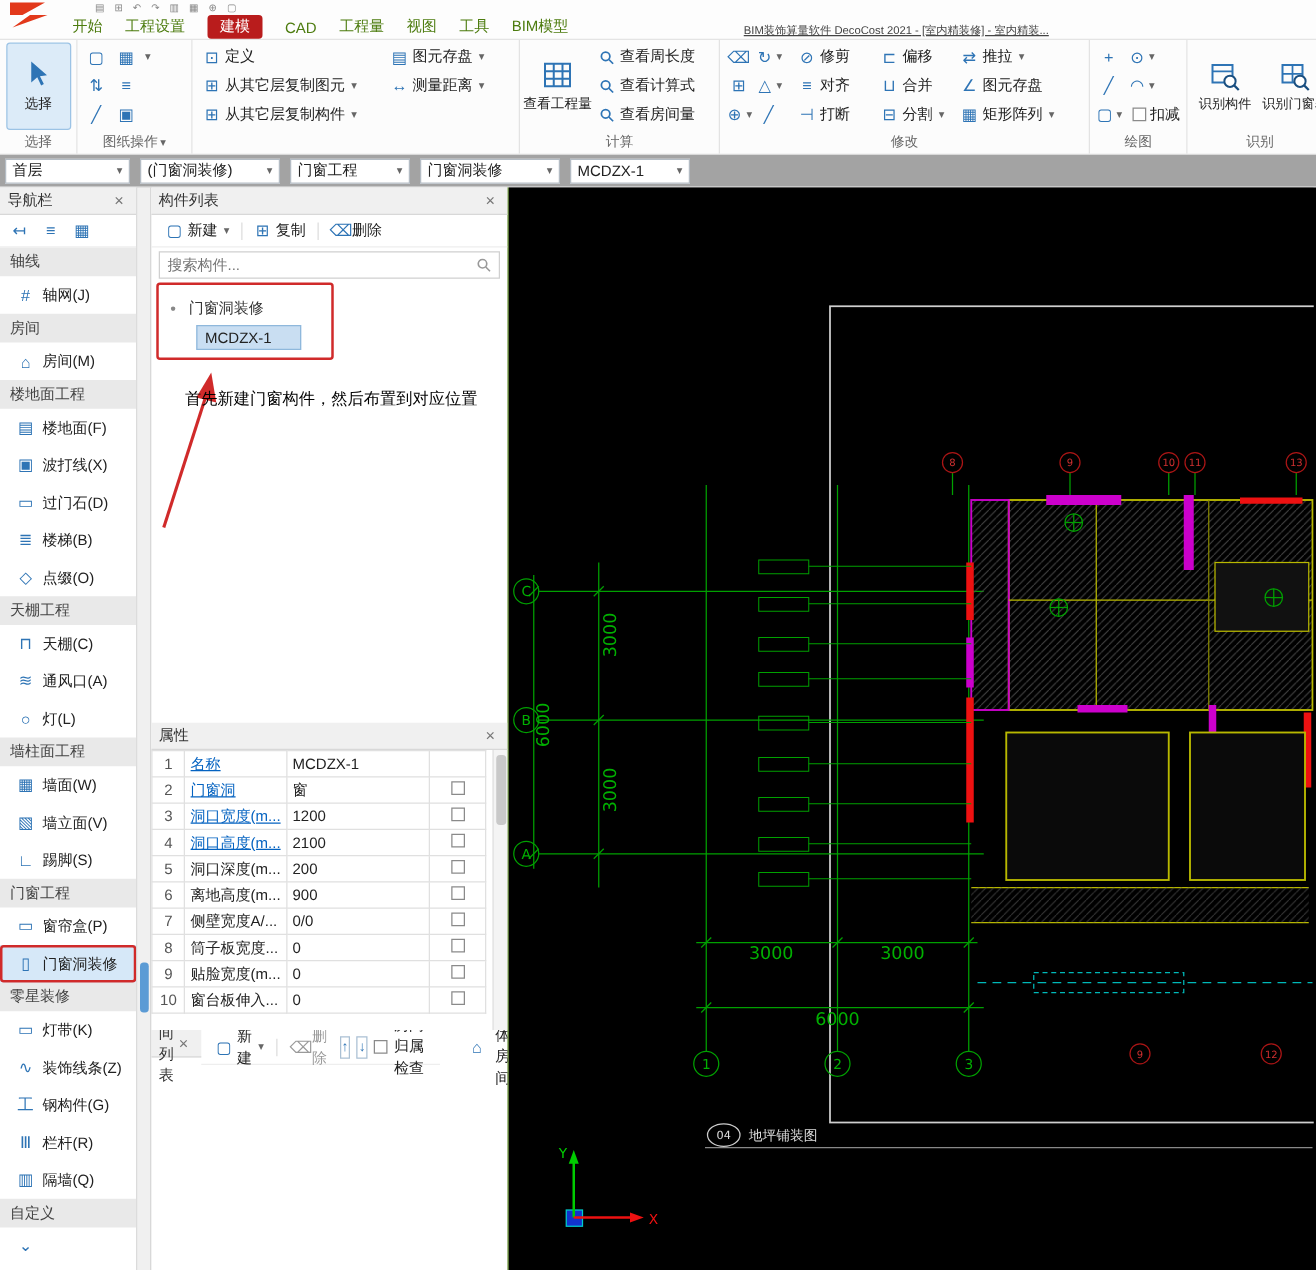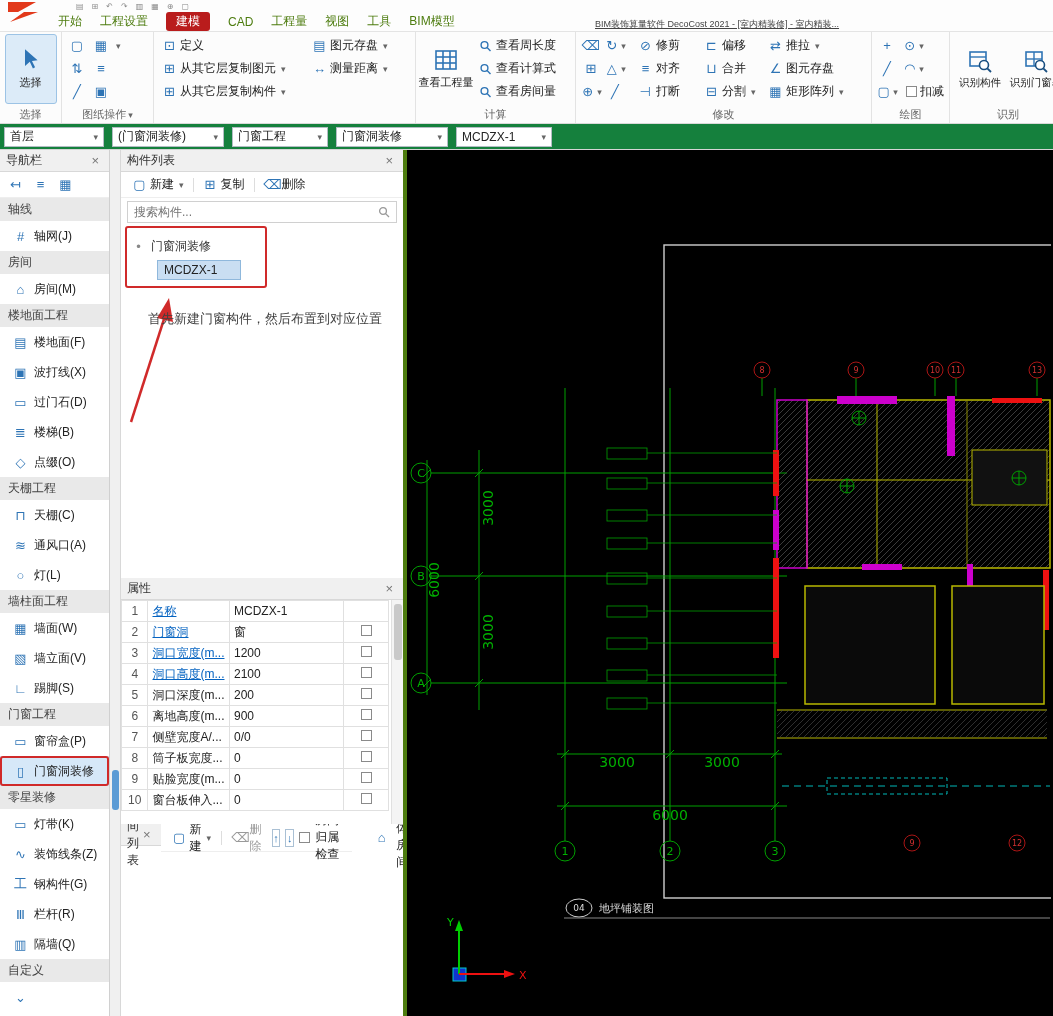--- a/index.html
+++ b/index.html
@@ -29,29 +29,29 @@
   .bigbtn.sel { background:#dcebf8; border:1px solid #9cc3e5; }
   .rcol { display:flex; flex-direction:column; justify-content:flex-start; }
   .rrow { height:23px; display:flex; align-items:center; gap:2px; }
   .ritem { display:flex; align-items:center; gap:3px; padding:1px 4px; white-space:nowrap; cursor:pointer; border-radius:2px; }
   .iconbtn { width:22px; height:21px; display:flex; align-items:center; justify-content:center; cursor:pointer; border-radius:2px; }
   .grid5 { display:grid; grid-template-columns:24px 30px 66px 64px 92px; grid-auto-rows:23px; align-items:center; }
   .grid2 { display:grid; grid-template-columns:26px 40px; grid-auto-rows:23px; align-items:center; }
   .cbx { width:11px; height:11px; border:1px solid #8a8a8a; background:#fff; display:inline-block; flex:0 0 auto; }
 
   
-  #selrow { height:26px; display:flex; align-items:center; gap:8px; padding:0 4px; background:#15803d; border-bottom:1px solid #d5d5d5; }
+  #selrow { height:26px; display:flex; align-items:center; gap:8px; padding:0 4px; background:#a3a3a3; border-bottom:1px solid #d5d5d5; }
   .selbox { height:20px; background:#fff; border:1px solid #b4bcc4; display:flex; align-items:center; justify-content:space-between; padding:0 5px; cursor:pointer; }
 
   
   #main { display:flex; height:866px; position:relative; }
   #navpanel { width:110px; border-right:1px solid #d0d0d0; background:#fff; overflow:hidden; display:flex; flex-direction:column; }
   #navscroll { width:11px; background:#f0f0f0; border-right:1px solid #d8d8d8; position:relative; }
   #navscroll .thumb { position:absolute; left:2px; width:7px; top:620px; height:40px; background:#5b9bd5; border-radius:3px; }
-  #midpanel { width:286px; border-right:4px solid #4d7c0f; display:flex; flex-direction:column; background:#fff; }
+  #midpanel { width:286px; border-right:1px solid #4d7c0f; display:flex; flex-direction:column; background:#fff; }
   #cadwrap { flex:1; background:#000; overflow:hidden; }
 
   .phead { height:22px; background:#f0f0f0; border-bottom:1px solid #d8d8d8; display:flex; align-items:center; justify-content:space-between; padding:0 6px; font-size:12px; color:#333; }
 
   
   .navtools { height:26px; display:flex; align-items:center; gap:10px; padding:0 8px; border-bottom:1px solid #eee; }
   .navsec { height:23px; background:#e9e9e9; display:flex; align-items:center; padding:0 8px; color:#444; }
   .navitem { height:30px; display:flex; align-items:center; gap:6px; padding:0 4px 0 13px; cursor:pointer; position:relative; }
   .navitem.sel { background:#d6e8f8; }
   .redbox { position:absolute; inset:0; border:2px solid #d02a2a; border-radius:3px; pointer-events:none; }
@@ -63,21 +63,21 @@
   .vsep { width:1px; height:14px; background:#ddd; }
   .searchrow { margin:3px 6px; height:22px; border:1px solid #d0d0d0; display:flex; align-items:center; padding:0 6px; gap:4px; }
   .searchrow input { border:0; outline:0; flex:1; font-size:12px; color:#333; font-family:inherit; }
   .tree { flex:1; padding:10px 0 0 10px; position:relative; }
   .tnode { height:20px; display:flex; align-items:center; gap:5px; color:#333; }
   .tchild { margin:4px 0 0 26px; width:84px; padding:2px 6px; background:#c9def2; border:1px solid #8fb8dc; cursor:pointer; }
   #tree-redbox { position:absolute; left:4px; top:76px; width:142px; height:62px; border:2px solid #d02a2a; border-radius:3px; pointer-events:none; }
   #arrow-svg { position:absolute; left:0; top:0; width:286px; height:428px; pointer-events:none; }
 
   
-  #annotation { position:absolute; left:148px; top:160px; color:#404040; font-size:13px; white-space:nowrap; z-index:20; pointer-events:none; }
+  #annotation { position:absolute; left:148px; top:160px; color:#000000; font-size:13px; white-space:nowrap; z-index:20; pointer-events:none; }
 
   
   #props { height:246px; display:flex; flex-direction:column; overflow:hidden; position:relative; }
   #props table { border-collapse:collapse; width:268px; table-layout:fixed; }
   #props th { font-weight:bold; }
   #props th, #props td { border:1px solid #e0e0e0; height:21px; padding:0 4px; font-size:12px; text-align:left; overflow:hidden; white-space:nowrap; }
   .pnum { width:26px; text-align:center !important; color:#555; }
   .pname { width:80px; }
   .pname.link { color:#0563c1; text-decoration:underline; }
   .pval { width:112px; }

